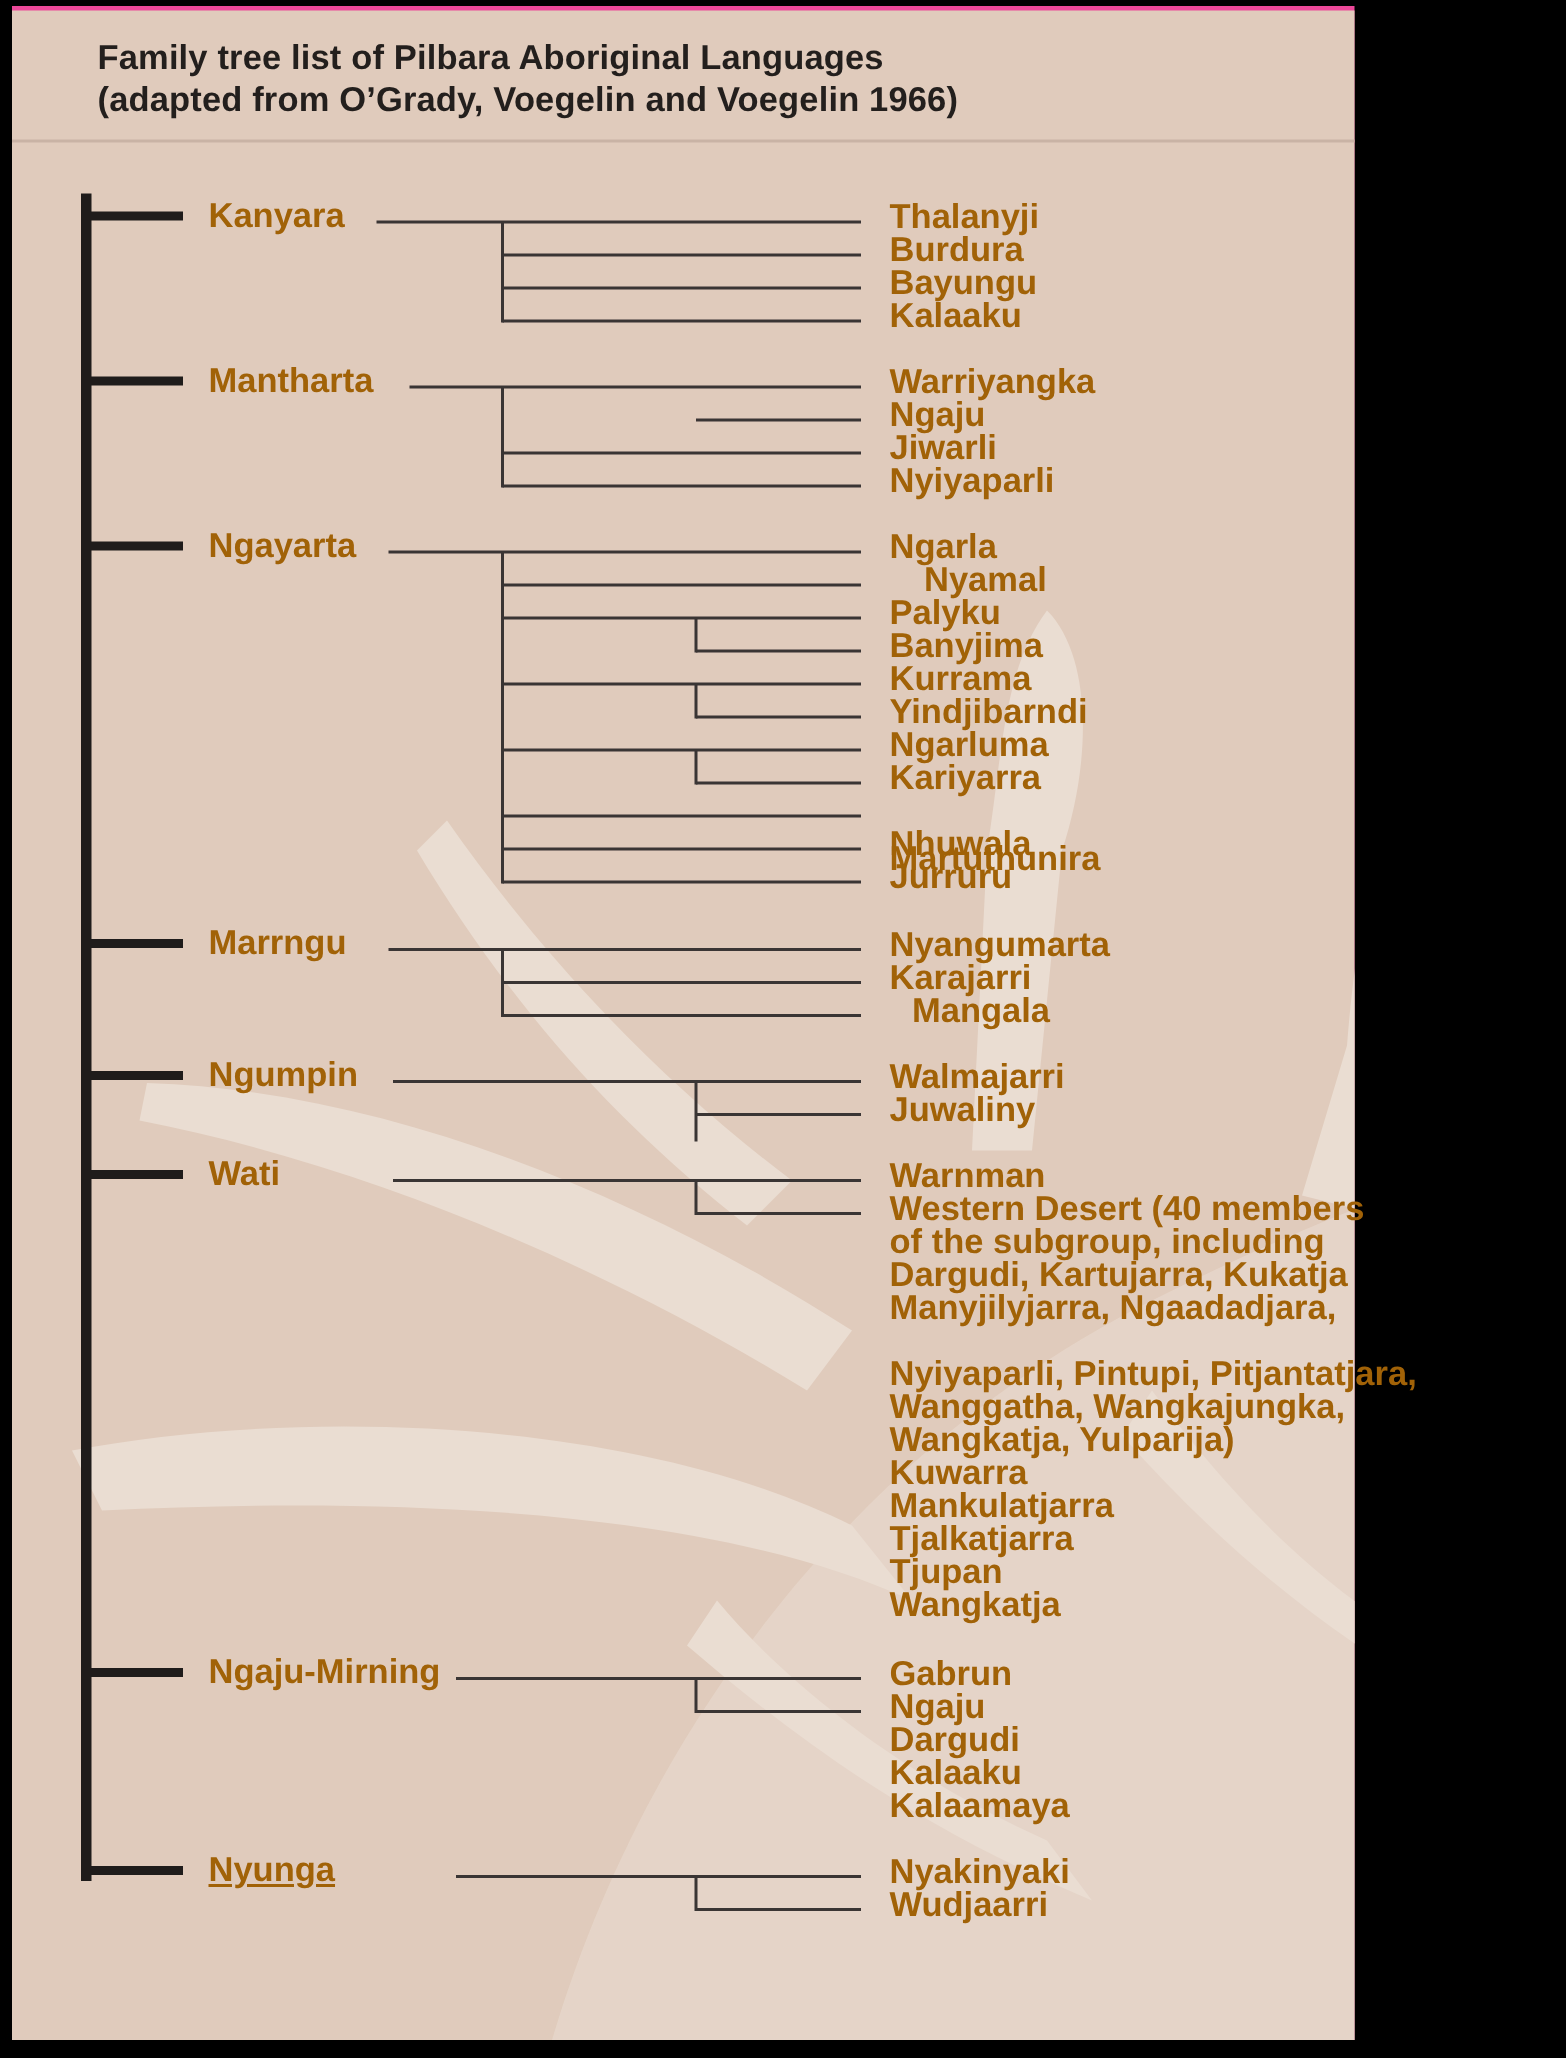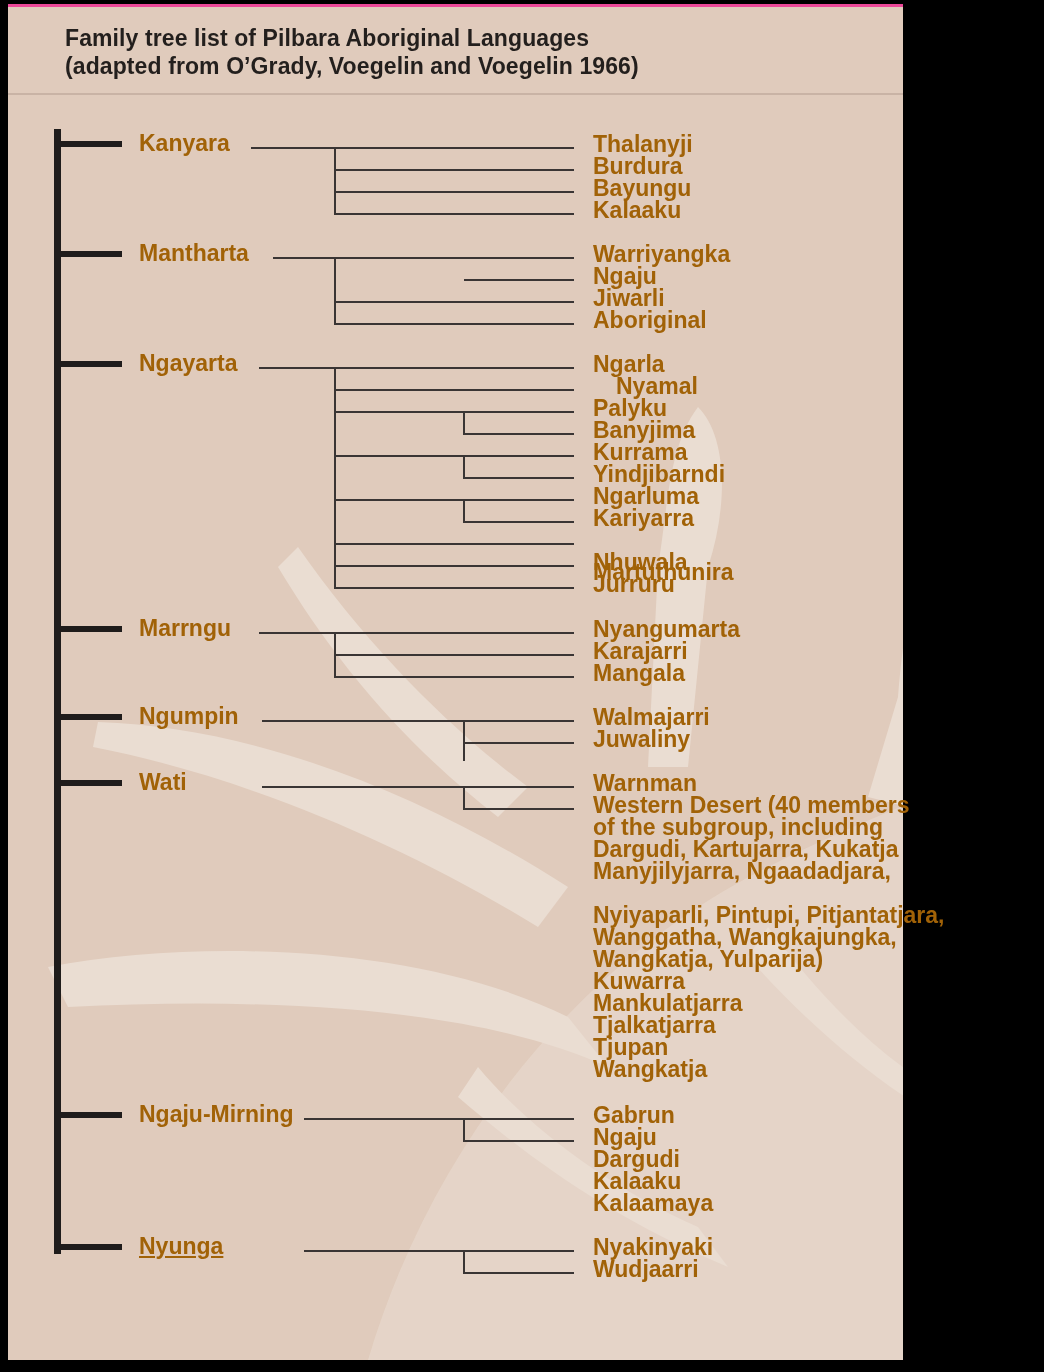--- a/index.html
+++ b/index.html
@@ -82,21 +82,21 @@
     <div class="bar" style="left: 68px; top: 258px; width: 62px;"></div>
     <div class="group-label" style="left: 147px; top: 249px;">Mantharta</div>
     <div class="vline" style="left: 342px; top: 265px; height: 67px;"></div>
     <div class="hline" style="left: 281px; top: 264px; width: 301px;"></div>
     <div class="leaf-label" style="left: 601px; top: 250px;">Warriyangka</div>
     <div class="hline" style="left: 472px; top: 286px; width: 110px;"></div>
     <div class="leaf-label" style="left: 601px; top: 272px;">Ngaju</div>
     <div class="hline" style="left: 343px; top: 308px; width: 239px;"></div>
     <div class="leaf-label" style="left: 601px; top: 294px;">Jiwarli</div>
     <div class="hline" style="left: 343px; top: 330px; width: 239px;"></div>
-    <div class="leaf-label" style="left: 601px; top: 316px;">Aboriginal</div>
+    <div class="leaf-label" style="left: 601px; top: 316px;">Nyiyaparli</div>
     <div class="bar" style="left: 68px; top: 368px; width: 62px;"></div>
     <div class="group-label" style="left: 147px; top: 359px;">Ngayarta</div>
     <div class="vline" style="left: 342px; top: 375px; height: 221px;"></div>
     <div class="vline" style="left: 471px; top: 419px; height: 23px;"></div>
     <div class="vline" style="left: 471px; top: 463px; height: 23px;"></div>
     <div class="vline" style="left: 471px; top: 507px; height: 23px;"></div>
     <div class="hline" style="left: 267px; top: 374px; width: 315px;"></div>
     <div class="leaf-label" style="left: 601px; top: 360px;">Ngarla</div>
     <div class="hline" style="left: 343px; top: 396px; width: 239px;"></div>
     <div class="leaf-label" style="left: 601px; top: 382px; margin-left: 23px;">Nyamal</div>
@@ -119,21 +119,21 @@
     <div class="hline" style="left: 343px; top: 594px; width: 239px;"></div>
     <div class="leaf-label" style="left: 601px; top: 580px;">Jurruru</div>
     <div class="bar" style="left: 68px; top: 633px; width: 62px;"></div>
     <div class="group-label" style="left: 147px; top: 624px;">Marrngu</div>
     <div class="vline" style="left: 342px; top: 640px; height: 45px;"></div>
     <div class="hline" style="left: 267px; top: 639px; width: 315px;"></div>
     <div class="leaf-label" style="left: 601px; top: 625px;">Nyangumarta</div>
     <div class="hline" style="left: 343px; top: 661px; width: 239px;"></div>
     <div class="leaf-label" style="left: 601px; top: 647px;">Karajarri</div>
     <div class="hline" style="left: 343px; top: 683px; width: 239px;"></div>
-    <div class="leaf-label" style="left: 601px; top: 669px;">Mangala</div>
+    <div class="leaf-label" style="left: 616px; top: 669px;">Mangala</div>
     <div class="bar" style="left: 68px; top: 721px; width: 62px;"></div>
     <div class="group-label" style="left: 147px; top: 712px;">Ngumpin</div>
     <div class="vline" style="left: 471px; top: 728px; height: 40px;"></div>
     <div class="hline" style="left: 270px; top: 727px; width: 312px;"></div>
     <div class="leaf-label" style="left: 601px; top: 713px;">Walmajarri</div>
     <div class="hline" style="left: 472px; top: 749px; width: 110px;"></div>
     <div class="leaf-label" style="left: 601px; top: 735px;">Juwaliny</div>
     <div class="bar" style="left: 68px; top: 787px; width: 62px;"></div>
     <div class="group-label" style="left: 147px; top: 778px;">Wati</div>
     <div class="vline" style="left: 471px; top: 794px; height: 23px;"></div>

